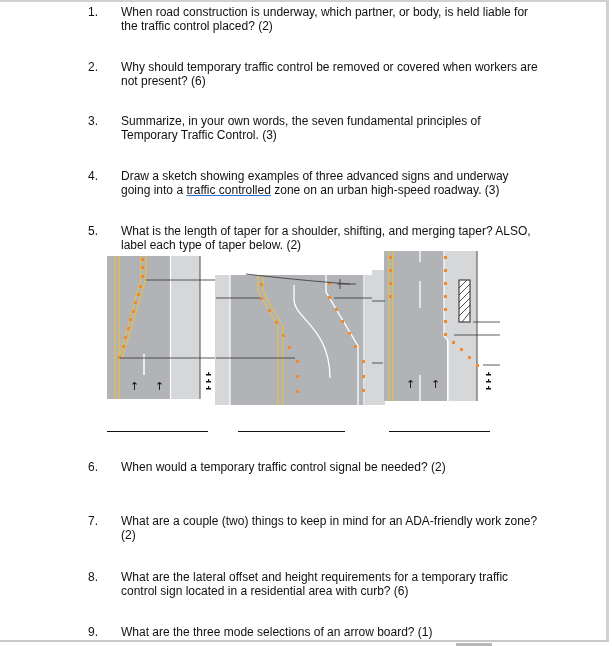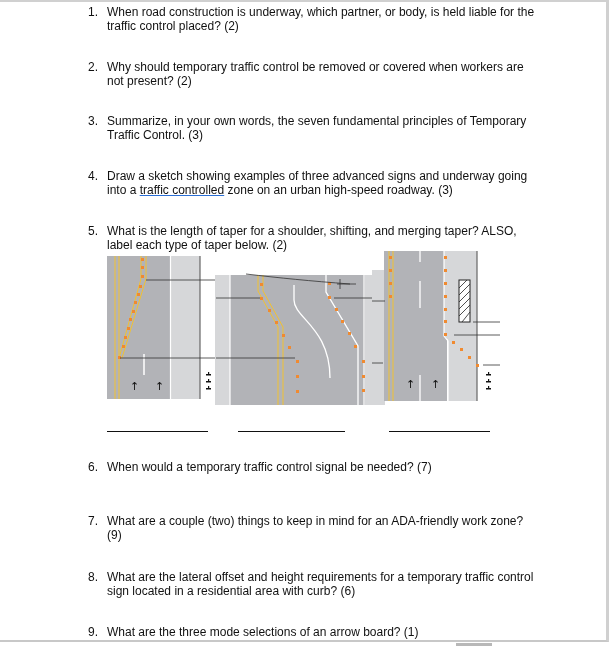--- a/index.html
+++ b/index.html
@@ -1,39 +1,39 @@
 <!DOCTYPE html>
 <html><head>
   <meta charset="utf-8">
   <style>
     html, body { margin: 0; padding: 0; background: #ffffff; }
     body { width: 612px; height: 646px; overflow: hidden; position: relative; font-family: "Liberation Sans", sans-serif; }
     .page { position: absolute; left: 0; top: 0; width: 609px; height: 642px; border-top: 2px solid #d0d0d0; border-right: 3px solid #d0d0d0; border-bottom: 2px solid #c8c8c8; box-sizing: border-box; background: #fff; }
     .scroll-thumb { position: absolute; left: 456px; top: 643px; width: 36px; height: 3px; background: #b8b8b8; }
     .q { position: absolute; left: 88px; width: 450px; font-size: 12px; line-height: 13.5px; color: #111; }
     .q .num { position: absolute; left: 0; top: 0; }
-    .q .txt { display: block; margin-left: 19px; }
+    .q .txt { display: block; margin-left: 33px; }
     .spell { text-decoration: underline; text-decoration-color: #2a6fd6; text-decoration-style: solid; }
     .diagram { position: absolute; }
     .blank { position: absolute; height: 1px; background: #111; }
   </style>
 </head>
 <body>
 
 <div class="page"></div>
 <div class="scroll-thumb"></div>
 
 <div class="q" style="top:6px;">
   <span class="num">1.</span>
   <span class="txt">When road construction is underway, which partner, or body, is held liable for the traffic control placed? (2)</span>
 </div>
 
 <div class="q" style="top:61px;">
   <span class="num">2.</span>
-  <span class="txt">Why should temporary traffic control be removed or covered when workers are not present? (2)</span>
+  <span class="txt">Why should temporary traffic control be removed or covered when workers are not present? (6)</span>
 </div>
 
 <div class="q" style="top:115px;">
   <span class="num">3.</span>
   <span class="txt">Summarize, in your own words, the seven fundamental principles of Temporary Traffic Control. (3)</span>
 </div>
 
 <div class="q" style="top:170px;">
   <span class="num">4.</span>
   <span class="txt"><span>Draw a sketch showing examples of three advanced signs and underway going into a </span><span class="spell">traffic controlled</span><span> zone on an urban high-speed roadway. (3)</span></span>
@@ -177,26 +177,26 @@
     </g>
   </g>
 </svg>
 
 <div class="blank" style="left:107px; top:431px; width:101px;"></div>
 <div class="blank" style="left:238px; top:431px; width:107px;"></div>
 <div class="blank" style="left:389px; top:431px; width:101px;"></div>
 
 <div class="q" style="top:461px;">
   <span class="num">6.</span>
-  <span class="txt">When would a temporary traffic control signal be needed? (7)</span>
+  <span class="txt">When would a temporary traffic control signal be needed? (2)</span>
 </div>
 
 <div class="q" style="top:515px;">
   <span class="num">7.</span>
-  <span class="txt">What are a couple (two) things to keep in mind for an ADA-friendly work zone? (9)</span>
+  <span class="txt">What are a couple (two) things to keep in mind for an ADA-friendly work zone? (2)</span>
 </div>
 
 <div class="q" style="top:571px;">
   <span class="num">8.</span>
   <span class="txt">What are the lateral offset and height requirements for a temporary traffic control sign located in a residential area with curb? (6)</span>
 </div>
 
 <div class="q" style="top:626px;">
   <span class="num">9.</span>
   <span class="txt">What are the three mode selections of an arrow board? (1)</span>

